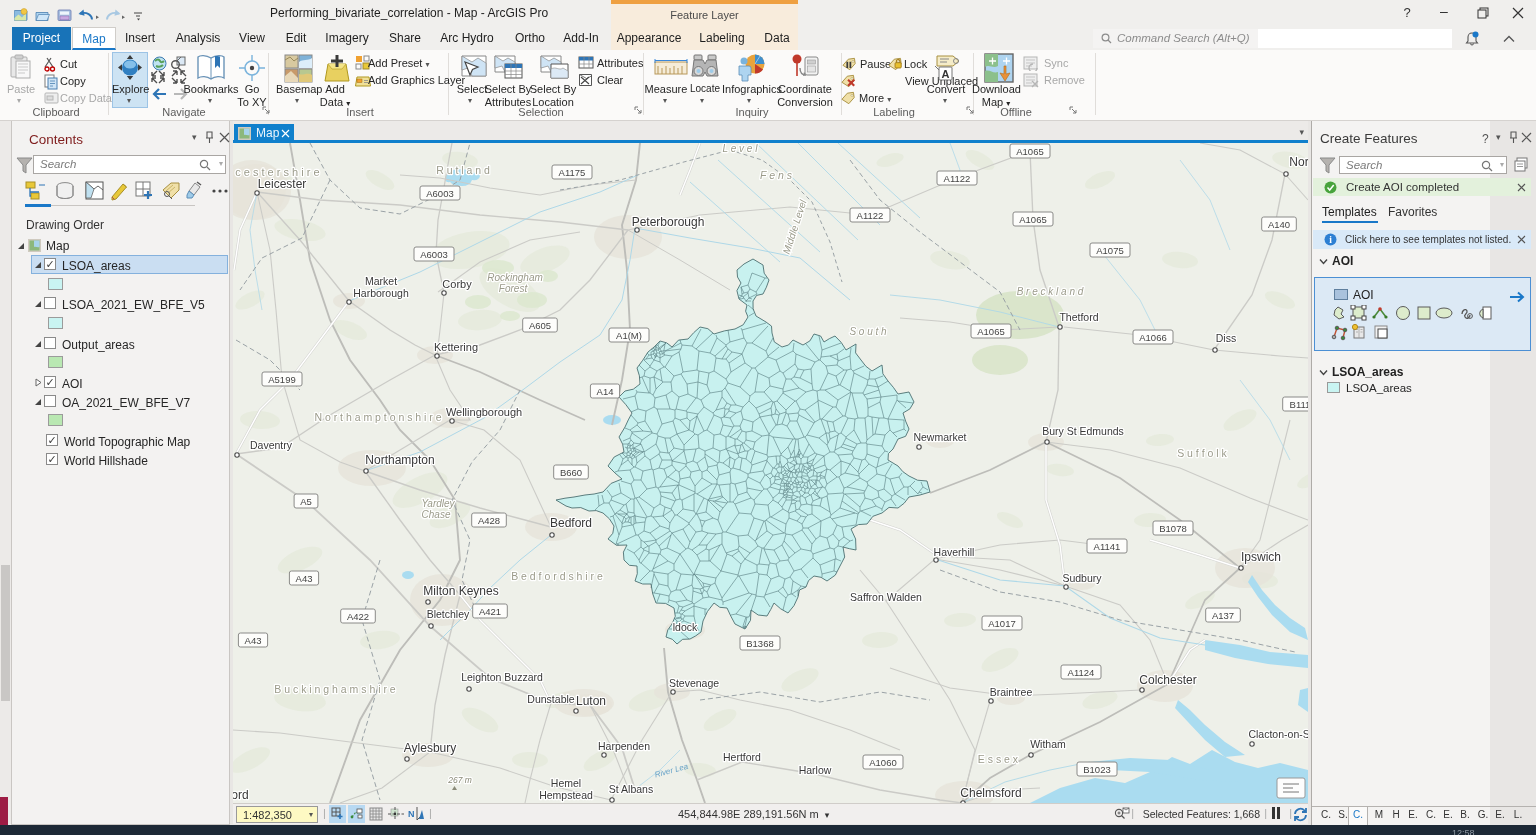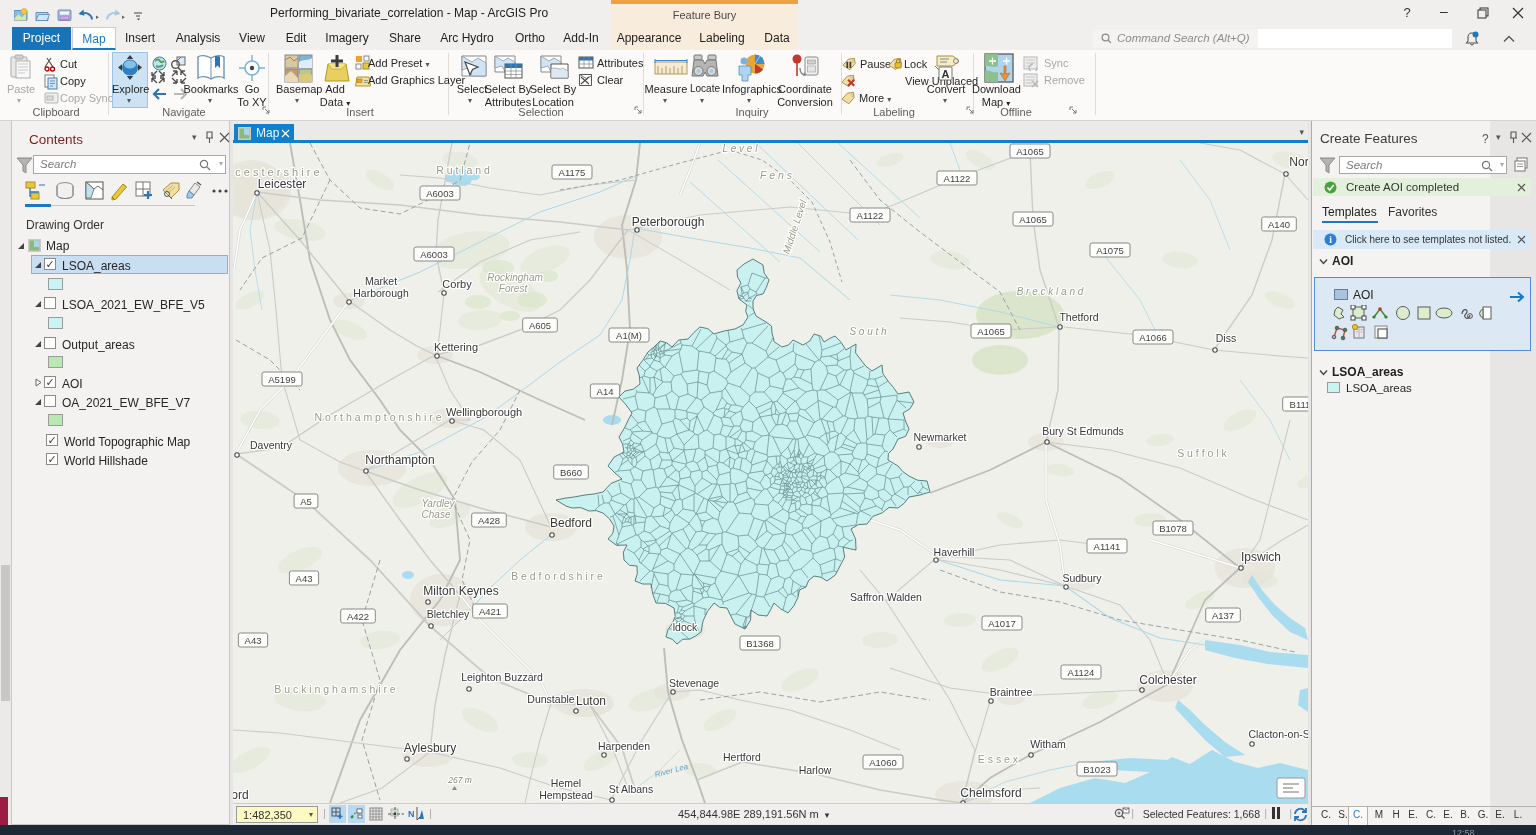--- a/index.html
+++ b/index.html
@@ -33,21 +33,21 @@
  <path d="M66 5.5 C73 3.5 78 7 78 11.5" stroke="#2e75b6" stroke-width="1.9" fill="none"></path>
       <path d="M69.5 1.5L64.5 6l6 1.8z" fill="#2e75b6"></path>
  <path d="M82 7.5 l3 1.7 -3 1.7z" fill="#666"></path>
  <path d="M105 5.5 C98 3.5 93 7 93 11.5" stroke="#a8c8e2" stroke-width="1.9" fill="none"></path>
       <path d="M101.5 1.5l5 4.5-6 1.8z" fill="#a8c8e2"></path>
  <path d="M108 7.5 l3 1.7 -3 1.7z" fill="#666"></path>
  <path d="M120 5h8M122 8h4" stroke="#444" stroke-width="1.1" fill="none"></path>
       <path d="M123 10.5l3 0 -1.5 2z" fill="#444"></path>
 </svg>
 <div class="abs" style="left:270px;top:6px;width:220px;font-size:12px;color:#1e1e1e;white-space:nowrap">Performing_bivariate_correlation - Map - ArcGIS Pro</div>
-<div class="abs" style="left:611px;top:0;width:187px;height:27px;background:#f8ecdc;border-top:4px solid #efa041;text-align:center;font-size:11px;color:#4a4a4a;line-height:22px">Feature Bury</div>
+<div class="abs" style="left:611px;top:0;width:187px;height:27px;background:#f8ecdc;border-top:4px solid #efa041;text-align:center;font-size:11px;color:#4a4a4a;line-height:22px">Feature Layer</div>
 <div class="abs" style="left:1399px;top:5px;width:16px;text-align:center;font-size:13px;color:#333">?</div>
 <div class="abs" style="left:1436px;top:3px;width:16px;text-align:center;font-size:14px;color:#333">–</div>
 <svg class="abs" style="left:1477px;top:7px" width="12" height="12">
       <rect x="3" y="1" width="8" height="8" fill="none" stroke="#333"></rect>
       <rect x="1" y="3" width="8" height="8" fill="#f0efed" stroke="#333"></rect>
     </svg>
 <svg class="abs" style="left:1512px;top:7px" width="12" height="12">
       <path d="M1 1 L11 11 M11 1 L1 11" stroke="#333" stroke-width="1.2"></path>
     </svg>
 </div>
@@ -127,21 +127,21 @@
     <svg class="abs" style="left:44px;top:24px" width="15" height="16" viewBox="0 0 15 16">
       <rect x="1" y="1" width="9" height="12" fill="#fff" stroke="#7a7a7a"></rect>
       <rect x="4" y="4" width="9" height="11" fill="#cfe4f5" stroke="#4a7fb0"></rect>
       <path d="M6 7h5M6 9.5h5M6 12h3" stroke="#4a7fb0" stroke-width=".8"></path>
     </svg>
 <div class="smallrow" style="left:60px;top:25px">Copy</div>
     <svg class="abs" style="left:44px;top:41px" width="16" height="14" viewBox="0 0 16 14">
       <rect x="1" y="2" width="13" height="10" rx="1" fill="#eee" stroke="#b5b5b5"></rect>
       <rect x="3" y="5" width="6" height="4" fill="#ddd" stroke="#b5b5b5"></rect>
     </svg>
-<div class="smallrow" style="left:60px;top:42px;color:#a8a8a8">Copy Sync</div>
+<div class="smallrow" style="left:60px;top:42px;color:#a8a8a8">Copy Data</div>
     <div class="abs" style="left:112px;top:2px;width:36px;height:56px;background:#cde3f3;border:1px solid #9cc3e5"></div>
 <svg class="abs" style="left:117px;top:4px" width="26" height="27" viewBox="0 0 26 27">
       <circle cx="13" cy="13.5" r="8" fill="#2f7fc1"></circle>
       <ellipse cx="13" cy="10.5" rx="6" ry="4" fill="#85c0ea"></ellipse>
       <path d="M13 1l3.2 4h-6.4zM13 26l3.2-4h-6.4zM1 13.5l4-3.2v6.4zM25 13.5l-4-3.2v6.4z" fill="#3a3a3a"></path>
     </svg>
 <div class="abs" style="left:112px;top:33px;width:36px;text-align:center;font-size:11px">Explore</div>
 <div class="abs" style="left:127px;top:46px;font-size:8px;color:#555">▾</div>
     <svg class="abs" style="left:152px;top:6px" width="15" height="15" viewBox="0 0 15 15">
       <circle cx="7.5" cy="7.5" r="6.5" fill="#bfe3f2" stroke="#3b7ab0"></circle>

